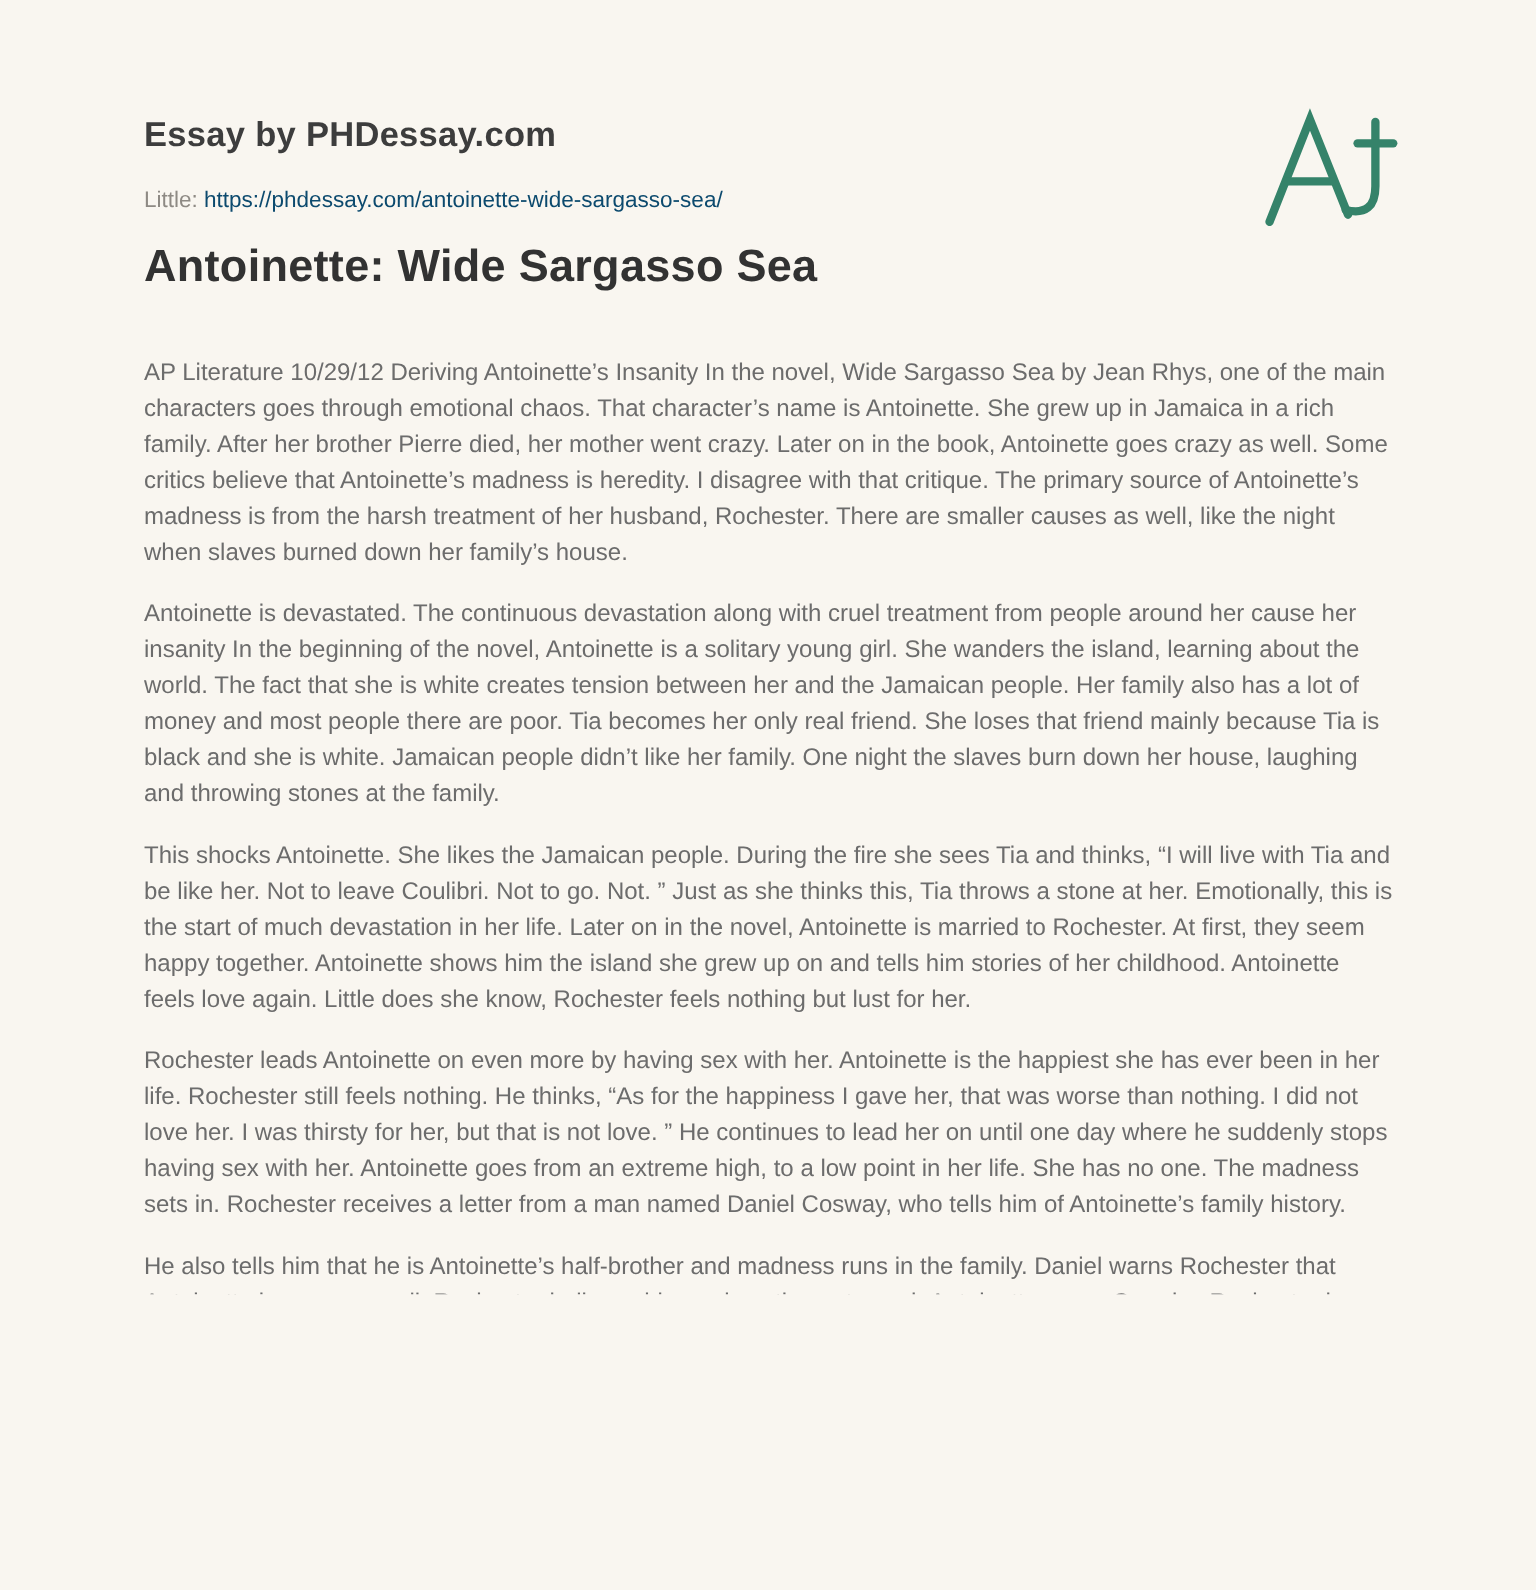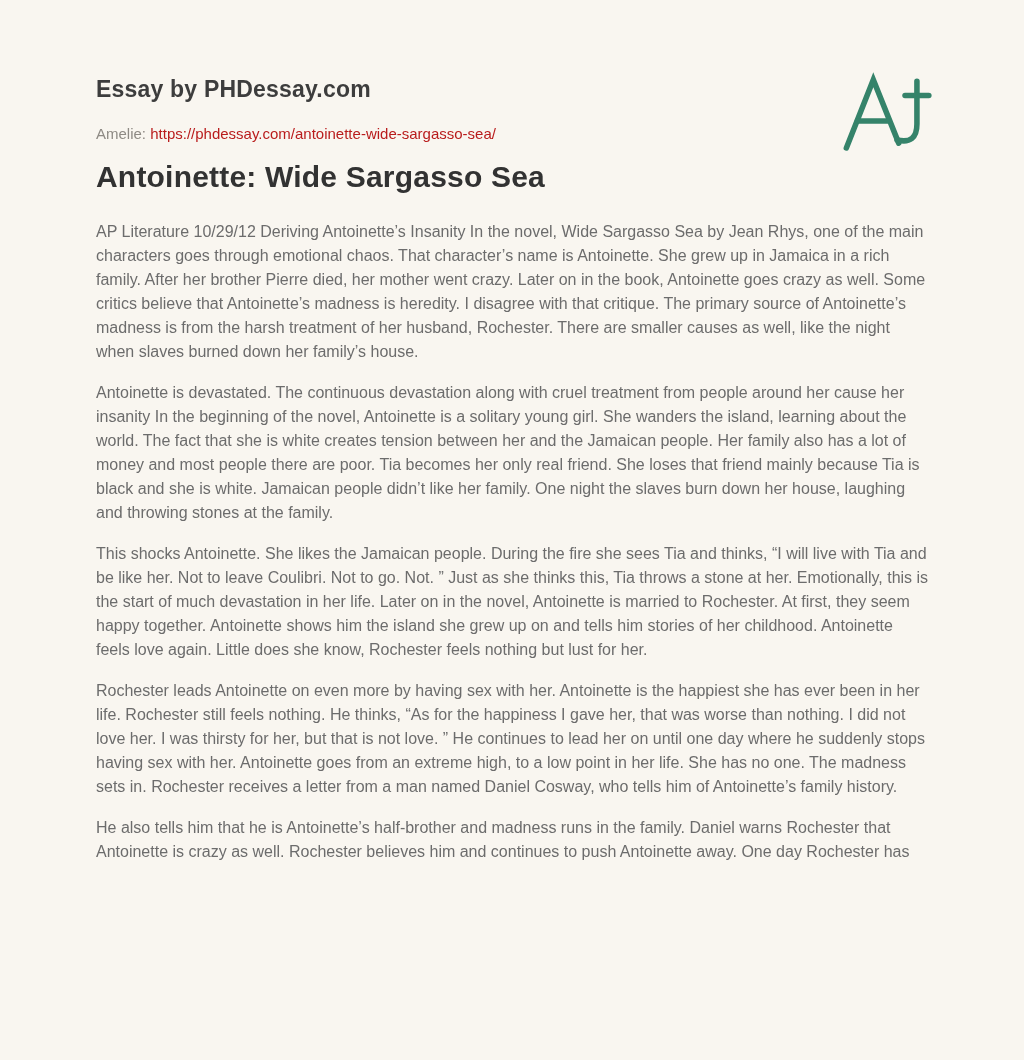--- a/index.html
+++ b/index.html
@@ -32,21 +32,21 @@
     letter-spacing: 0.2px;
   }
 
   .source-line {
     margin-top: 22px;
     font-size: 15px;
     color: #8e8a84;
   }
 
   .source-link {
-    color: #b91c1c;
+    color: #0c4a6e;
     text-decoration: none;
   }
 
   .logo {
     flex: 0 0 auto;
     margin-top: -6px;
     margin-right: 2px;
   }
 
   .essay {
@@ -61,33 +61,33 @@
   }
 
   .para {
     margin-top: 17px;
     font-size: 16px;
     line-height: 24px;
     color: #6c6c6c;
   }
 
   .para:first-of-type {
-    margin-top: 26px;
+    margin-top: 42px;
   }
 </style>
 </head>
 <body>
 
 <div class="page">
 
   <header class="page-header">
     <div class="header-text">
       <h1 class="brand">Essay by PHDessay.com</h1>
       <p class="source-line">
-        <span class="source-label">Amelie:</span>
+        <span class="source-label">Little:</span>
         <a class="source-link" href="#">https://phdessay.com/antoinette-wide-sargasso-sea/</a>
       </p>
     </div>
 
     <div class="logo">
       <svg width="92" height="86" viewBox="0 0 116 100" fill="none" xmlns="http://www.w3.org/2000/svg">
         <g stroke="#35836a" stroke-width="7" stroke-linecap="round" fill="none">
           <path d="M8 94 L42 8 L74 88"></path>
           <path d="M22 60 L60 60"></path>
           <path d="M97 10 L97 64 Q97 90 72 84"></path>

